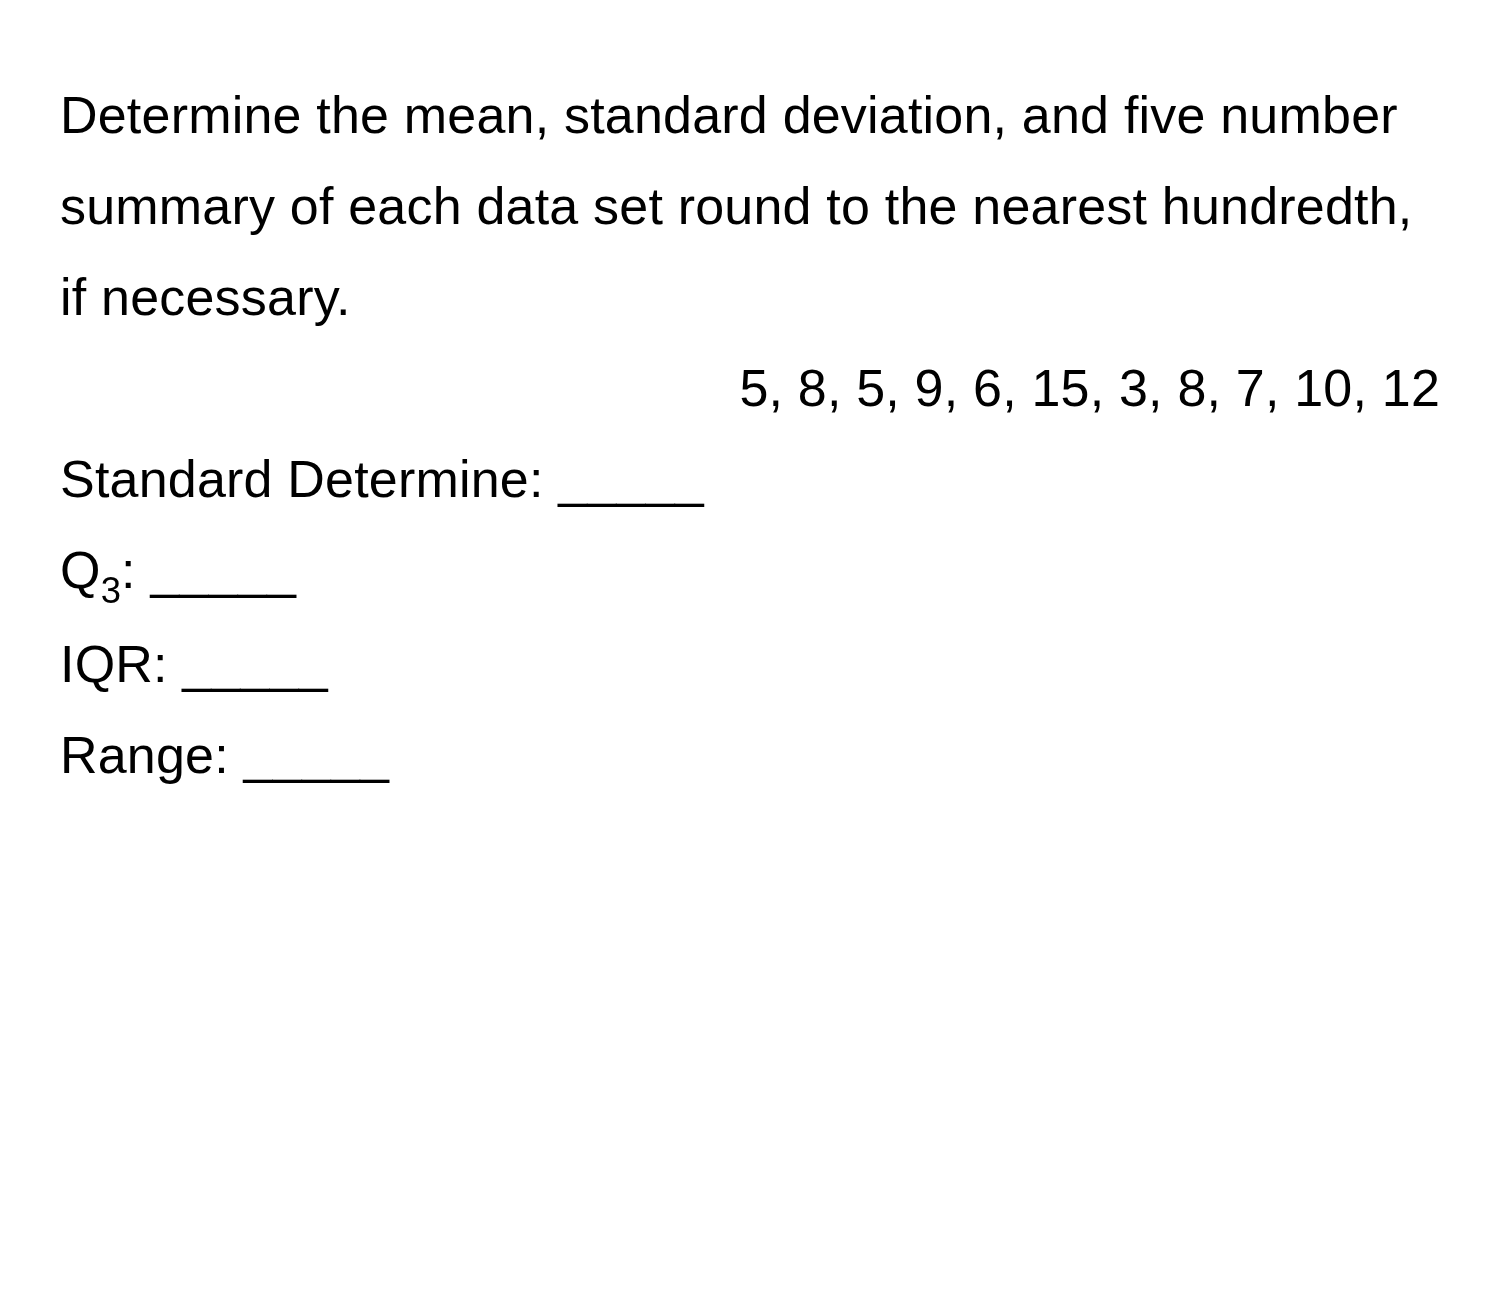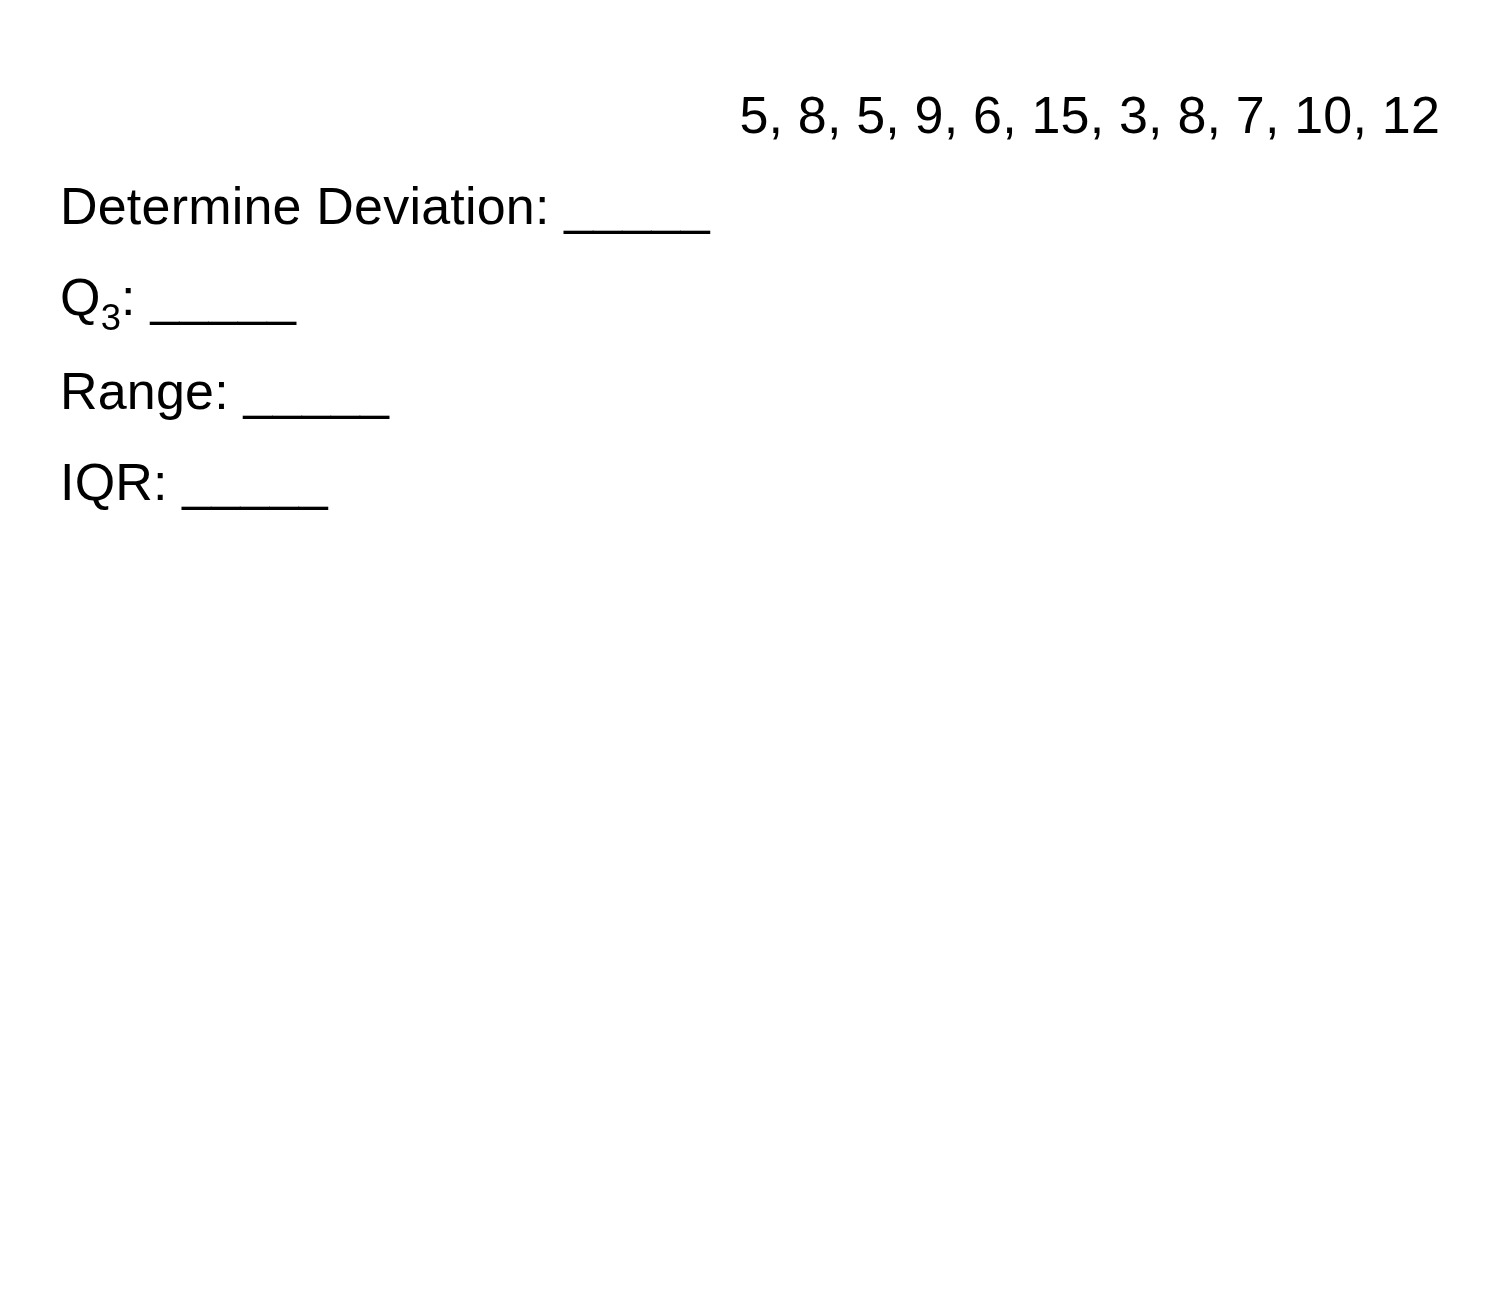--- a/index.html
+++ b/index.html
@@ -34,39 +34,40 @@
       font-size: 0.7em;
       vertical-align: sub;
       position: relative;
       top: 0.1em;
     }
   </style>
 </head>
 <body>
 
 <div class="content">
+  <p class="instruction">Determine the mean, standard deviation, and five number summary of each data set round to the nearest hundredth, if necessary.</p>
   <p class="data-line">5, 8, 5, 9, 6, 15, 3, 8, 7, 10, 12</p>
 
 
   <p class="field-line">
-    <span>Determine Deviation:</span>
+    <span>Standard Determine:</span>
     <span>_____</span>
   </p>
 
 
 
 
   <p class="field-line">
     <span><span>Q</span><span class="sub">3</span><span>:</span></span>
     <span>_____</span>
   </p>
 
 
   <p class="field-line">
-    <span>Range:</span>
+    <span>IQR:</span>
     <span>_____</span>
   </p>
 
   <p class="field-line">
-    <span>IQR:</span>
+    <span>Range:</span>
     <span>_____</span>
   </p>
 </div>
 
 </body></html>

